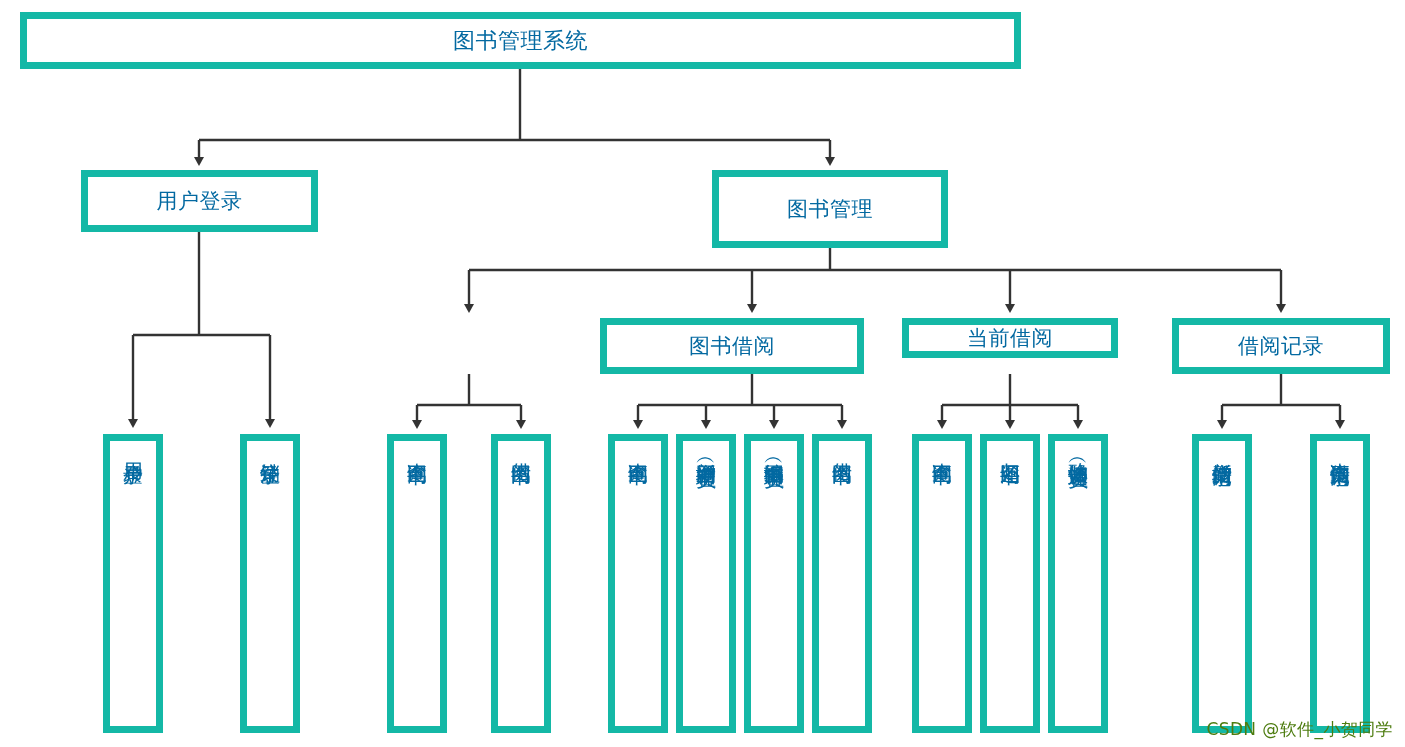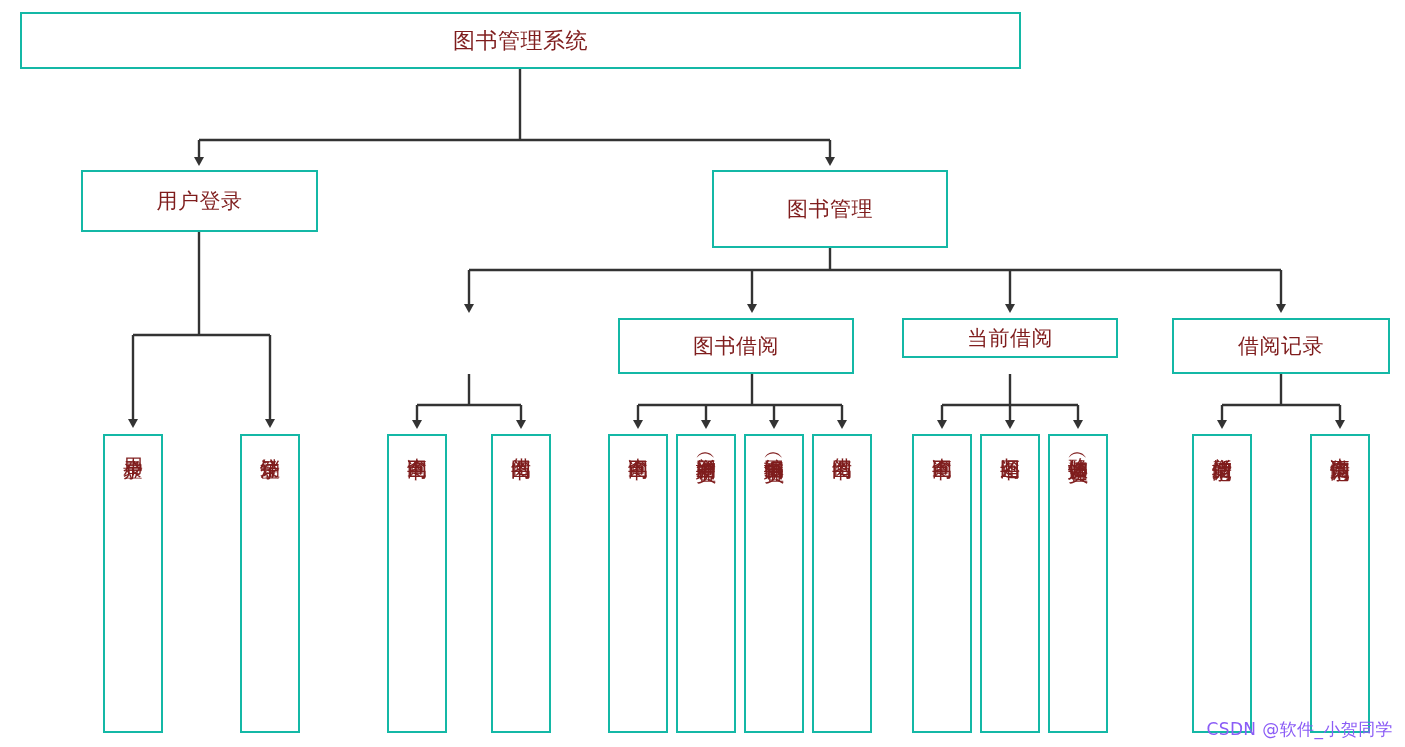--- a/index.html
+++ b/index.html
@@ -23,26 +23,26 @@
     position: absolute;
     left: 0;
     top: 0;
     width: 1405px;
     height: 747px;
     pointer-events: none;
   }
   .node {
     position: absolute;
     box-sizing: border-box;
-    border: 2px solid #14b8a6;
+    border: 7px solid #14b8a6;
     background: #ffffff;
     display: flex;
     align-items: center;
     justify-content: center;
-    color: #7f1d1d;
+    color: #0369a1;
   }
   .node.h {
     
     font-size: 21px;
     letter-spacing: 0.5px;
   }
   .node.root {
     font-size: 22px;
   }
   .node.v {
@@ -60,21 +60,21 @@
     display: block;
   }
   .vtext.tall {
     padding-top: 0;
   }
   .watermark {
     position: absolute;
     right: 12px;
     bottom: 6px;
     font-size: 17px;
-    color: #8b5cf6;
+    color: #4d7c0f;
     white-space: nowrap;
     letter-spacing: 0.4px;
   }
 </style>
 </head>
 <body>
 
 <div id="canvas">
 
   <svg id="edges" viewBox="0 0 1405 747" xmlns="http://www.w3.org/2000/svg">
@@ -131,21 +131,21 @@
     <span>图书管理系统</span>
   </div>
 
   <div class="node h" style="left:81px; top:170px; width:237px; height:62px;">
     <span>用户登录</span>
   </div>
   <div class="node h" style="left:712px; top:170px; width:236px; height:78px;">
     <span>图书管理</span>
   </div>
 
-  <div class="node h" style="left:618px; top:318px; width:236px; height:56px;justify-content:center;">
+  <div class="node h" style="left:600px; top:318px; width:264px; height:56px;justify-content:center;">
     <span>图书借阅</span>
   </div>
   <div class="node h" style="left:902px; top:318px; width:216px; height:40px;">
     <span>当前借阅</span>
   </div>
   <div class="node h" style="left:1172px; top:318px; width:218px; height:56px;font-family:Liberation Mono, monospace;">
     <span>借阅记录</span>
   </div>
 
   <div class="node v" style="left:103px; top:434px; width:60px; height:299px;">

